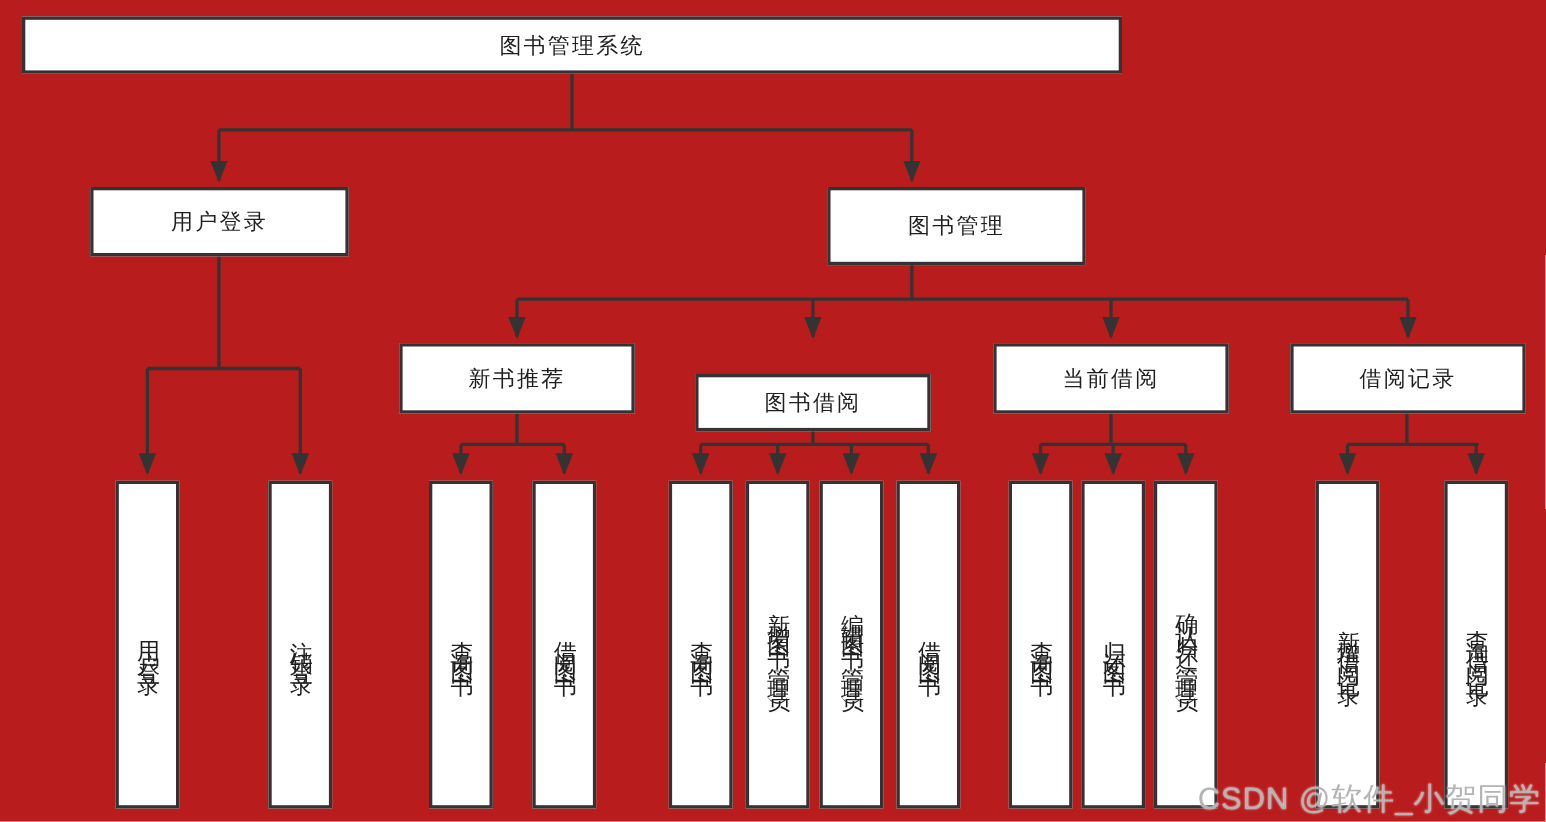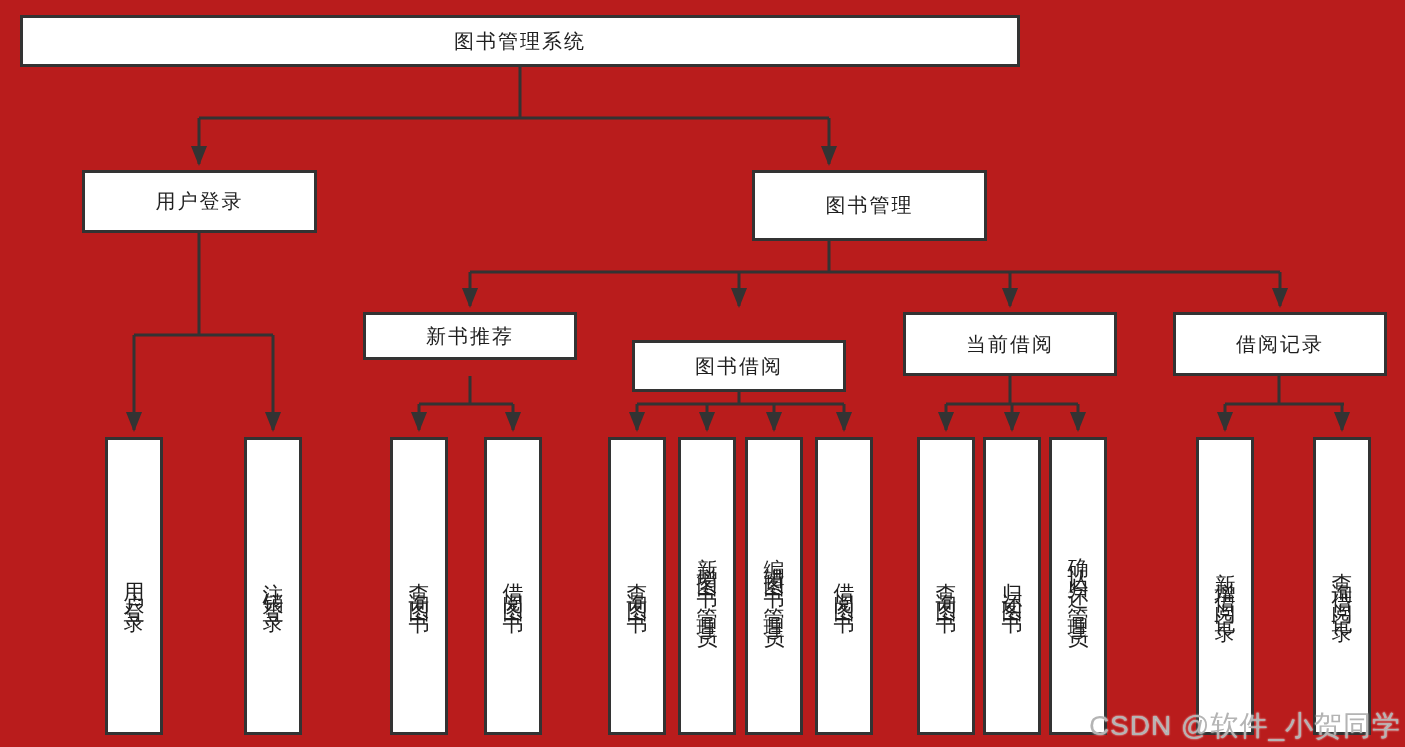--- a/index.html
+++ b/index.html
@@ -89,21 +89,21 @@
       <path d="M1225 404 V430" marker-end="url(#arrow)"></path>
       <path d="M1342 404 V430" marker-end="url(#arrow)"></path>
     </g>
   </svg>
 
   <div class="node" style="left:20px; top:15px; width:1000px; height:52px;">图书管理系统</div>
 
   <div class="node" style="left:82px; top:170px; width:235px; height:63px;">用户登录</div>
   <div class="node" style="left:712px; top:170px; width:235px; height:71px;margin-left:40px;">图书管理</div>
 
-  <div class="node" style="left:363px; top:312px; width:214px; height:48px;">新书推荐</div>
+  <div class="node" style="left:363px; top:312px; width:214px; height:64px;">新书推荐</div>
   <div class="node" style="left:632px; top:312px; width:214px; height:52px;margin-top:28px;">图书借阅</div>
   <div class="node" style="left:903px; top:312px; width:214px; height:64px;text-align:right;">当前借阅</div>
   <div class="node" style="left:1173px; top:312px; width:214px; height:64px;">借阅记录</div>
 
   <div class="node v" style="left:105px; top:437px; width:58px; height:298px;">用户登录</div>
   <div class="node v" style="left:244px; top:437px; width:58px; height:298px;">注销登录</div>
 
   <div class="node v" style="left:390px; top:437px; width:58px; height:298px;">查询图书</div>
   <div class="node v" style="left:484px; top:437px; width:58px; height:298px;">借阅图书</div>
 

